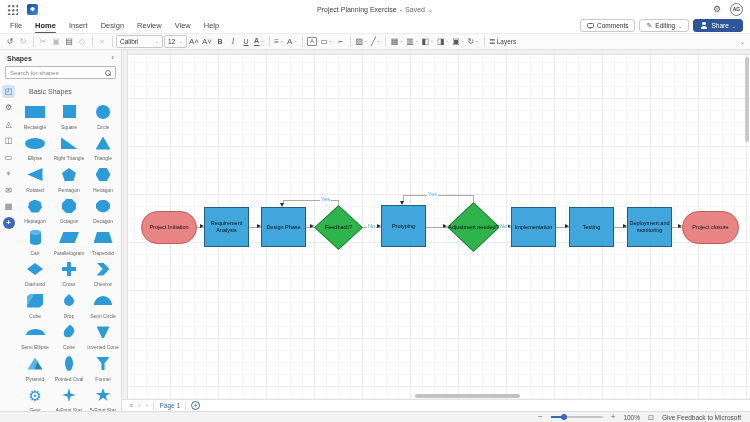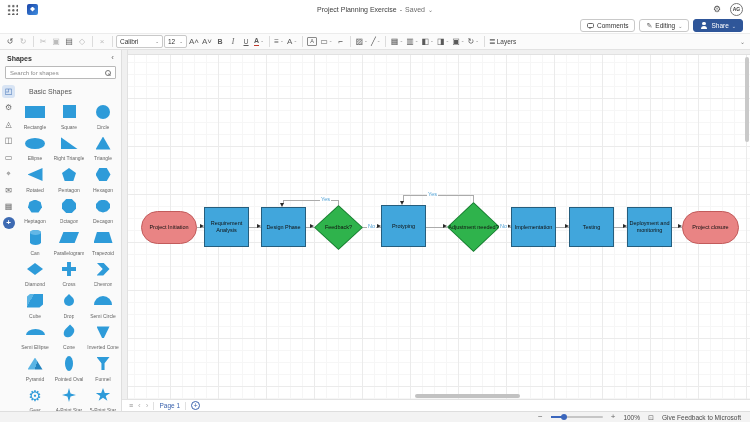--- a/index.html
+++ b/index.html
@@ -162,20 +162,29 @@
     <span style="color:#6b6b6b">Saved</span>
     <span class="chev">⌄</span>
   </div>
   <div class="topbar-right">
     <span class="gear">⚙</span>
     <span class="avatar">AG</span>
   </div>
 </div>
 
 <div class="menubar">
+  <div style="display:flex;align-items:center;gap:1px">
+      <div class="menu-item">File</div>
+      <div class="menu-item on">Home</div>
+      <div class="menu-item">Insert</div>
+      <div class="menu-item">Design</div>
+      <div class="menu-item">Review</div>
+      <div class="menu-item">View</div>
+      <div class="menu-item">Help</div>
+    </div>
   <div class="menubar-right">
     <div class="pill">
       <span class="bubble-icon"></span>
       <span>Comments</span>
     </div>
     <div class="pill">
       <span class="pencil-icon">✎</span>
       <span>Editing</span>
       <span class="caret">⌄</span>
     </div>

